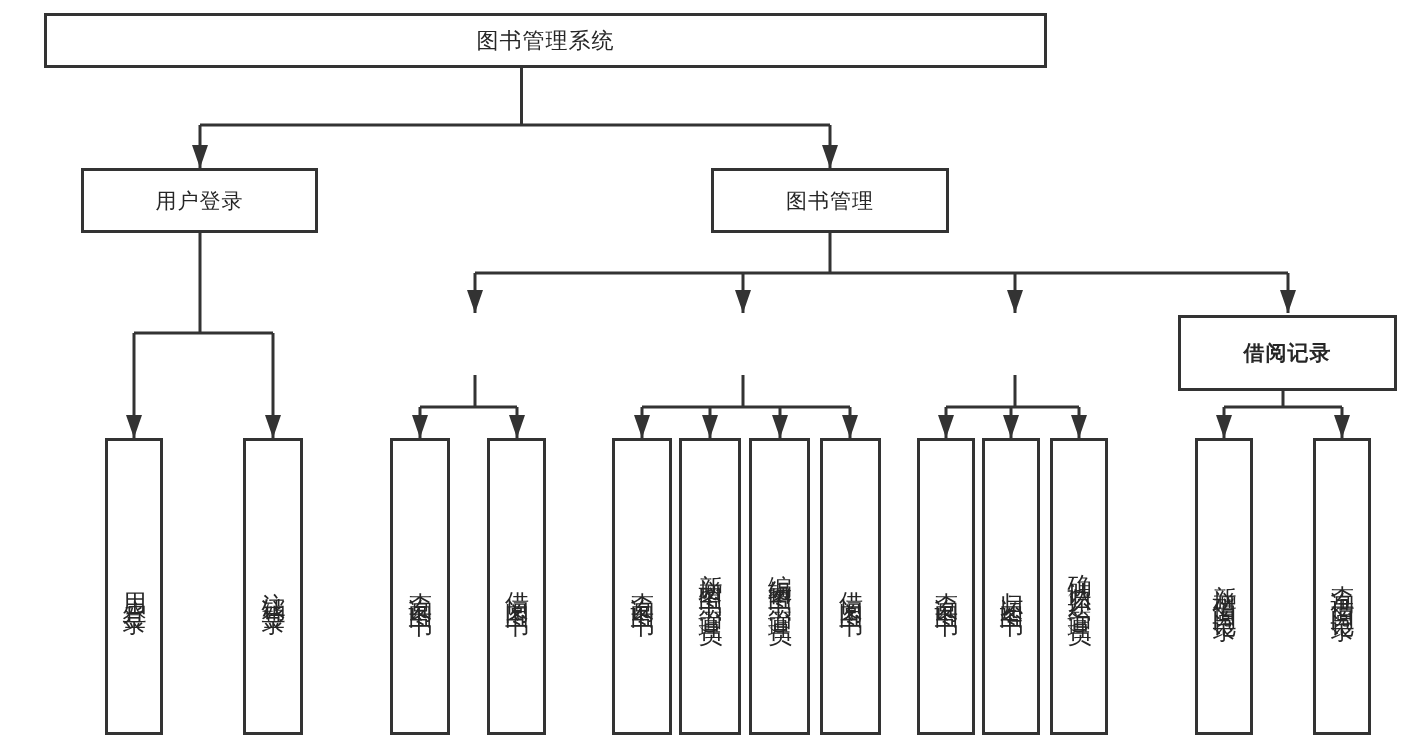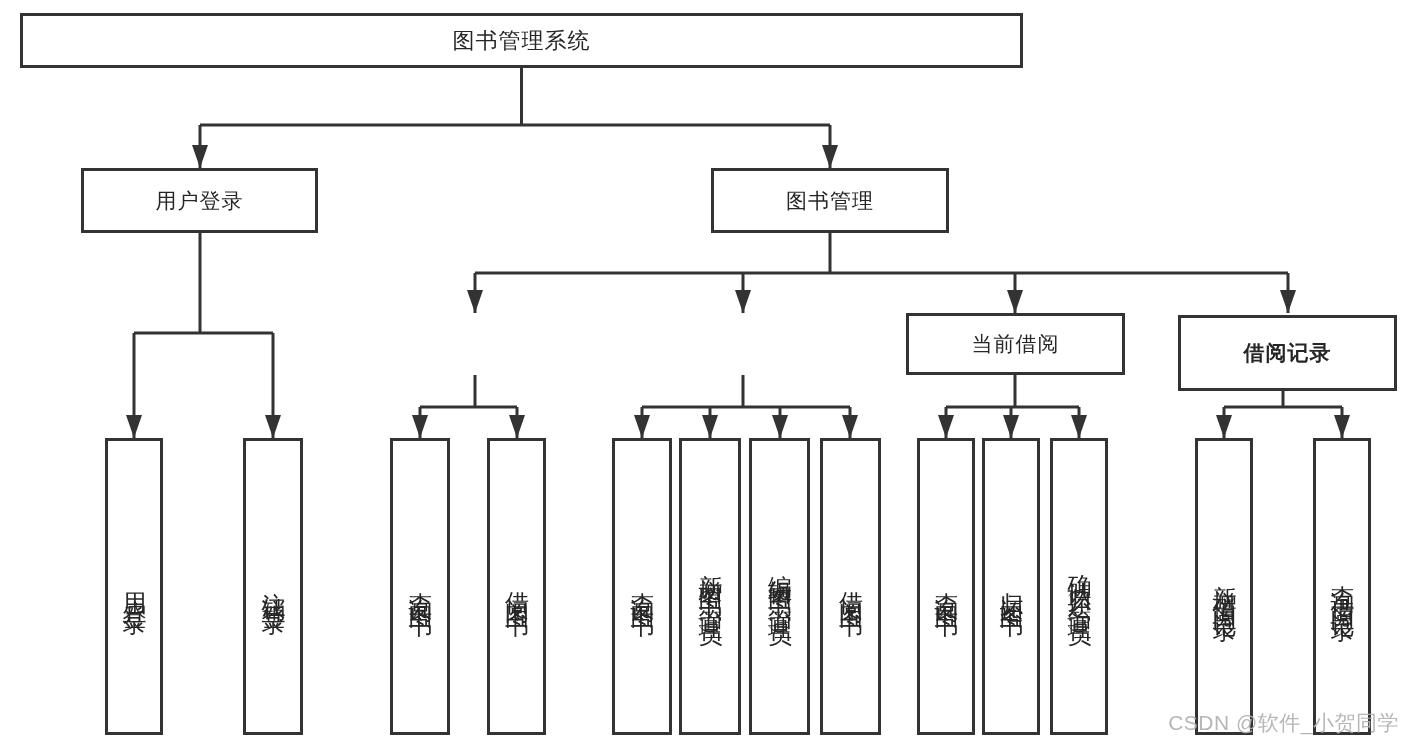--- a/index.html
+++ b/index.html
@@ -37,20 +37,21 @@
     justify-content: center;
     color: #262626;
     z-index: 2;
   }
   .node.h {
     font-size: 21px;
     letter-spacing: 1px;
   }
   .node.title {
     font-size: 22px;
+    margin-left: 24px;
   }
   .vtext {
     writing-mode: vertical-rl;
     text-orientation: mixed;
     font-size: 24px;
     letter-spacing: 7px;
     line-height: 1.2;
     color: #262626;
     white-space: nowrap;
   }
@@ -123,21 +124,20 @@
       <path class="wire" d="M1224,407 V438" marker-end="url(#arw)"></path>
       <path class="wire" d="M1342,407 V438" marker-end="url(#arw)"></path>
     </g>
   </svg>
 
   <div class="node h title" style="left:20px; top:13px; width:1003px; height:55px;">图书管理系统</div>
 
   <div class="node h" style="left:81px; top:168px; width:237px; height:65px;">用户登录</div>
   <div class="node h" style="left:711px; top:168px; width:238px; height:65px;">图书管理</div>
 
-  <div class="node h" style="left:906px; top:313px; width:219px; height:62px;">当前借阅</div>
   <div class="node h" style="left:1178px; top:315px; width:219px; height:76px;font-weight:bold;">借阅记录</div>
 
   <div class="node v" style="left:105px; top:438px; width:58px; height:297px;">
     <span class="vtext">用户登录</span>
   </div>
   <div class="node v" style="left:243px; top:438px; width:60px; height:297px;">
     <span class="vtext">注销登录</span>
   </div>
 
   <div class="node v" style="left:390px; top:438px; width:60px; height:297px;">
@@ -170,15 +170,14 @@
     <span class="vtext">确认归还（管理员）</span>
   </div>
 
   <div class="node v" style="left:1195px; top:438px; width:58px; height:297px;">
     <span class="vtext">新增借阅记录</span>
   </div>
   <div class="node v" style="left:1313px; top:438px; width:58px; height:297px;">
     <span class="vtext">查询借阅记录</span>
   </div>
 
-  <div class="watermark">CSDN @软件_小贺同学</div>
 
 </div>
 
 </body></html>

